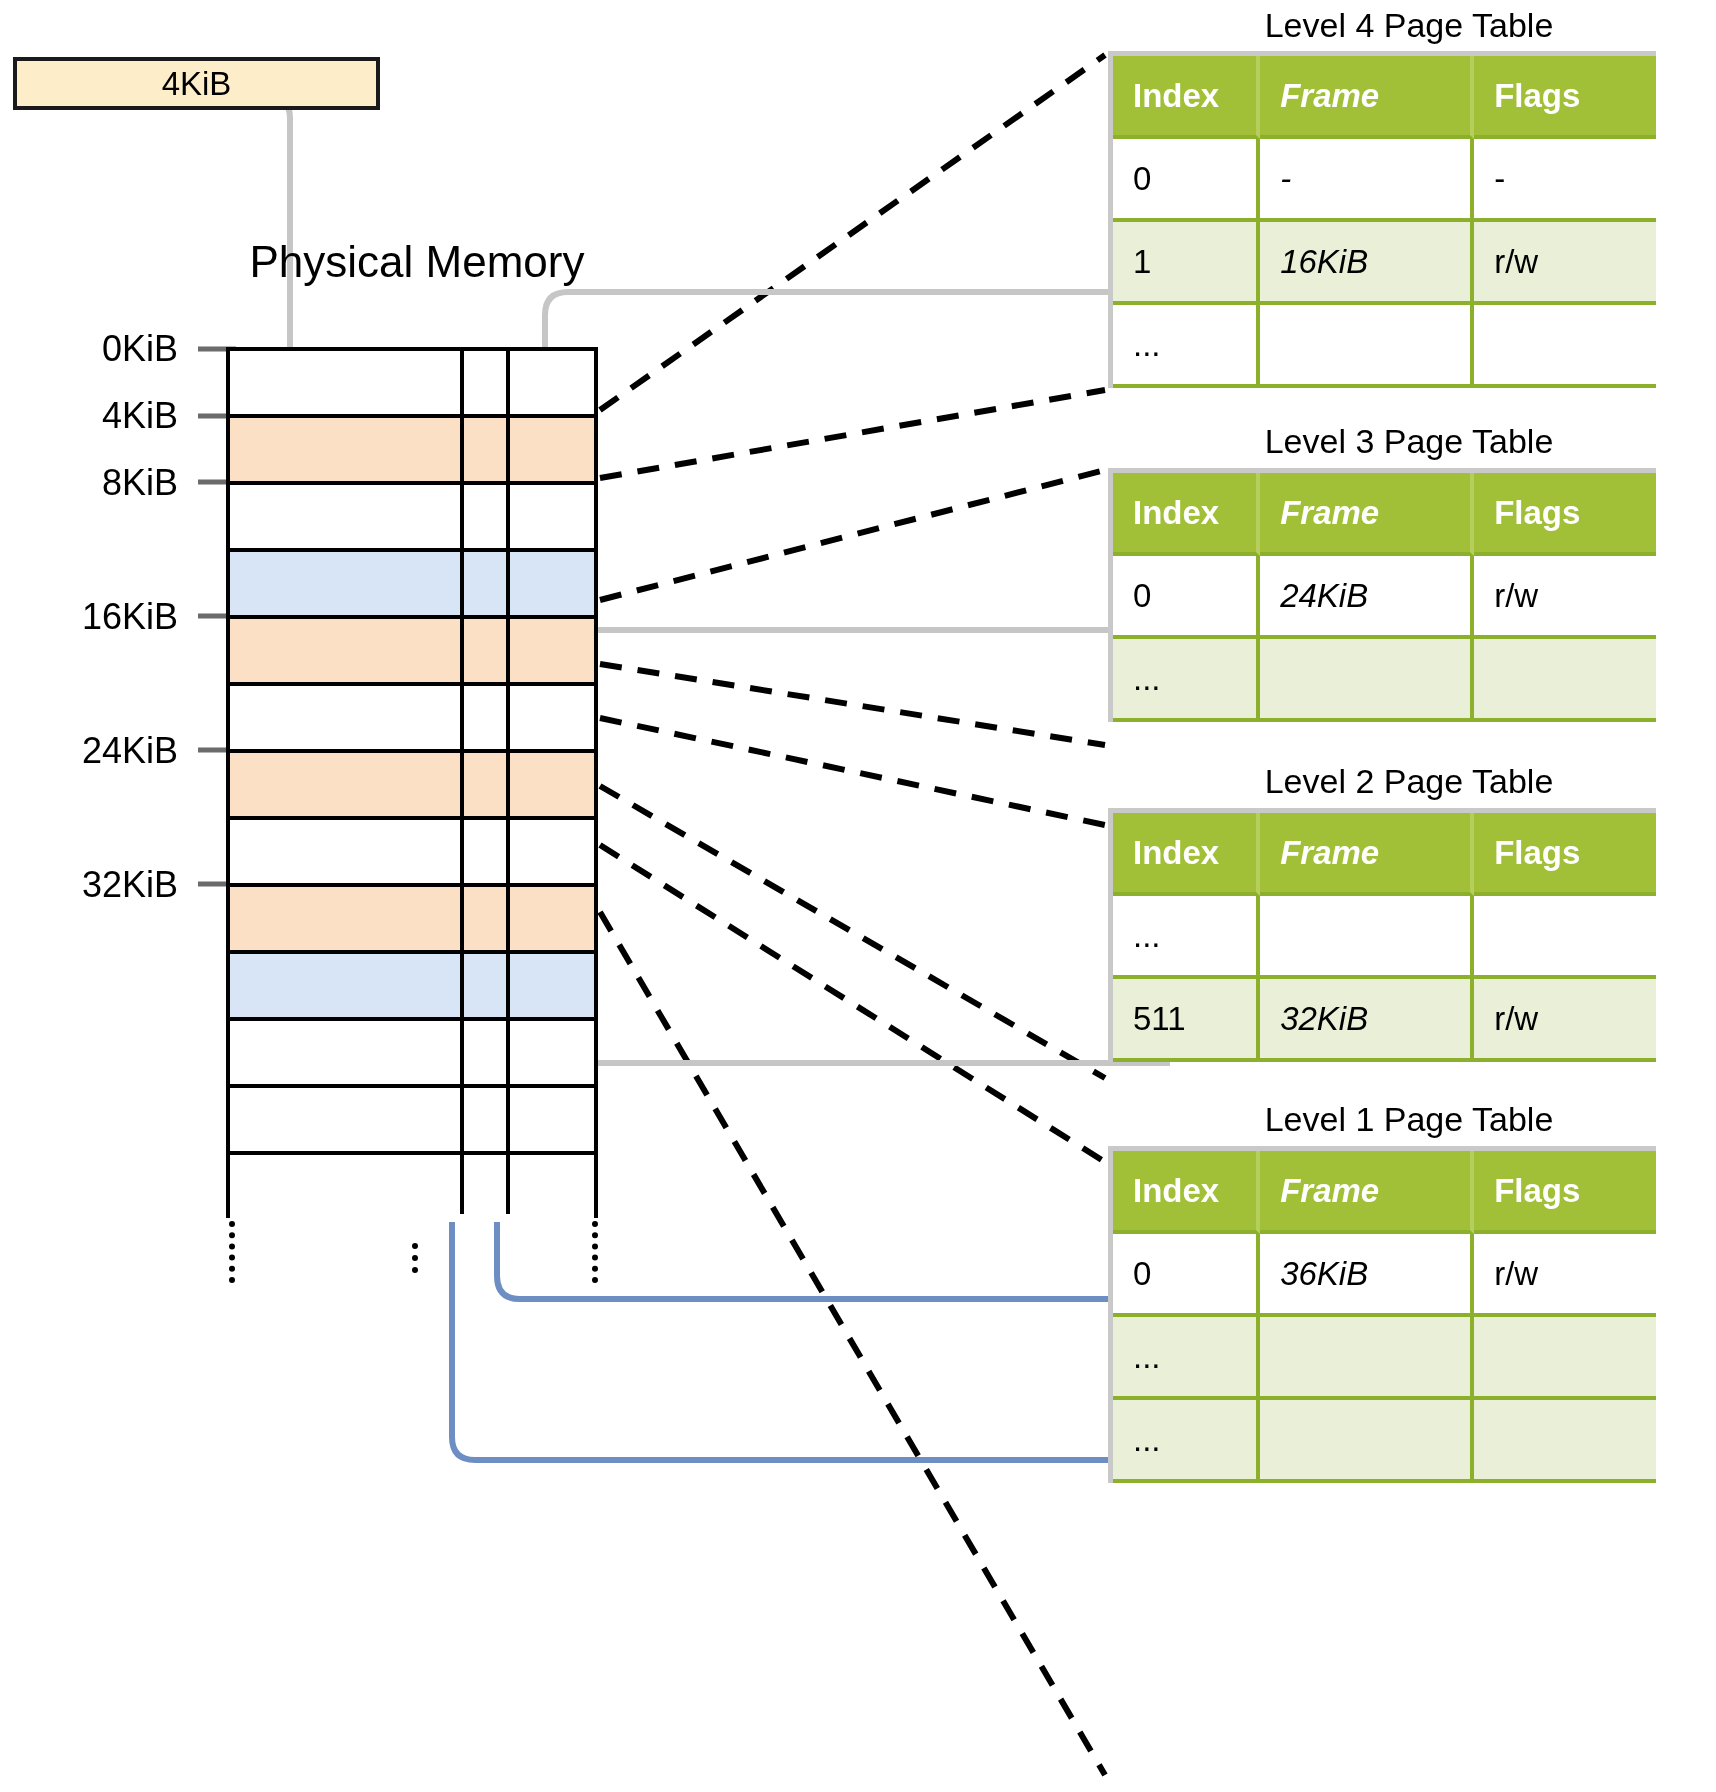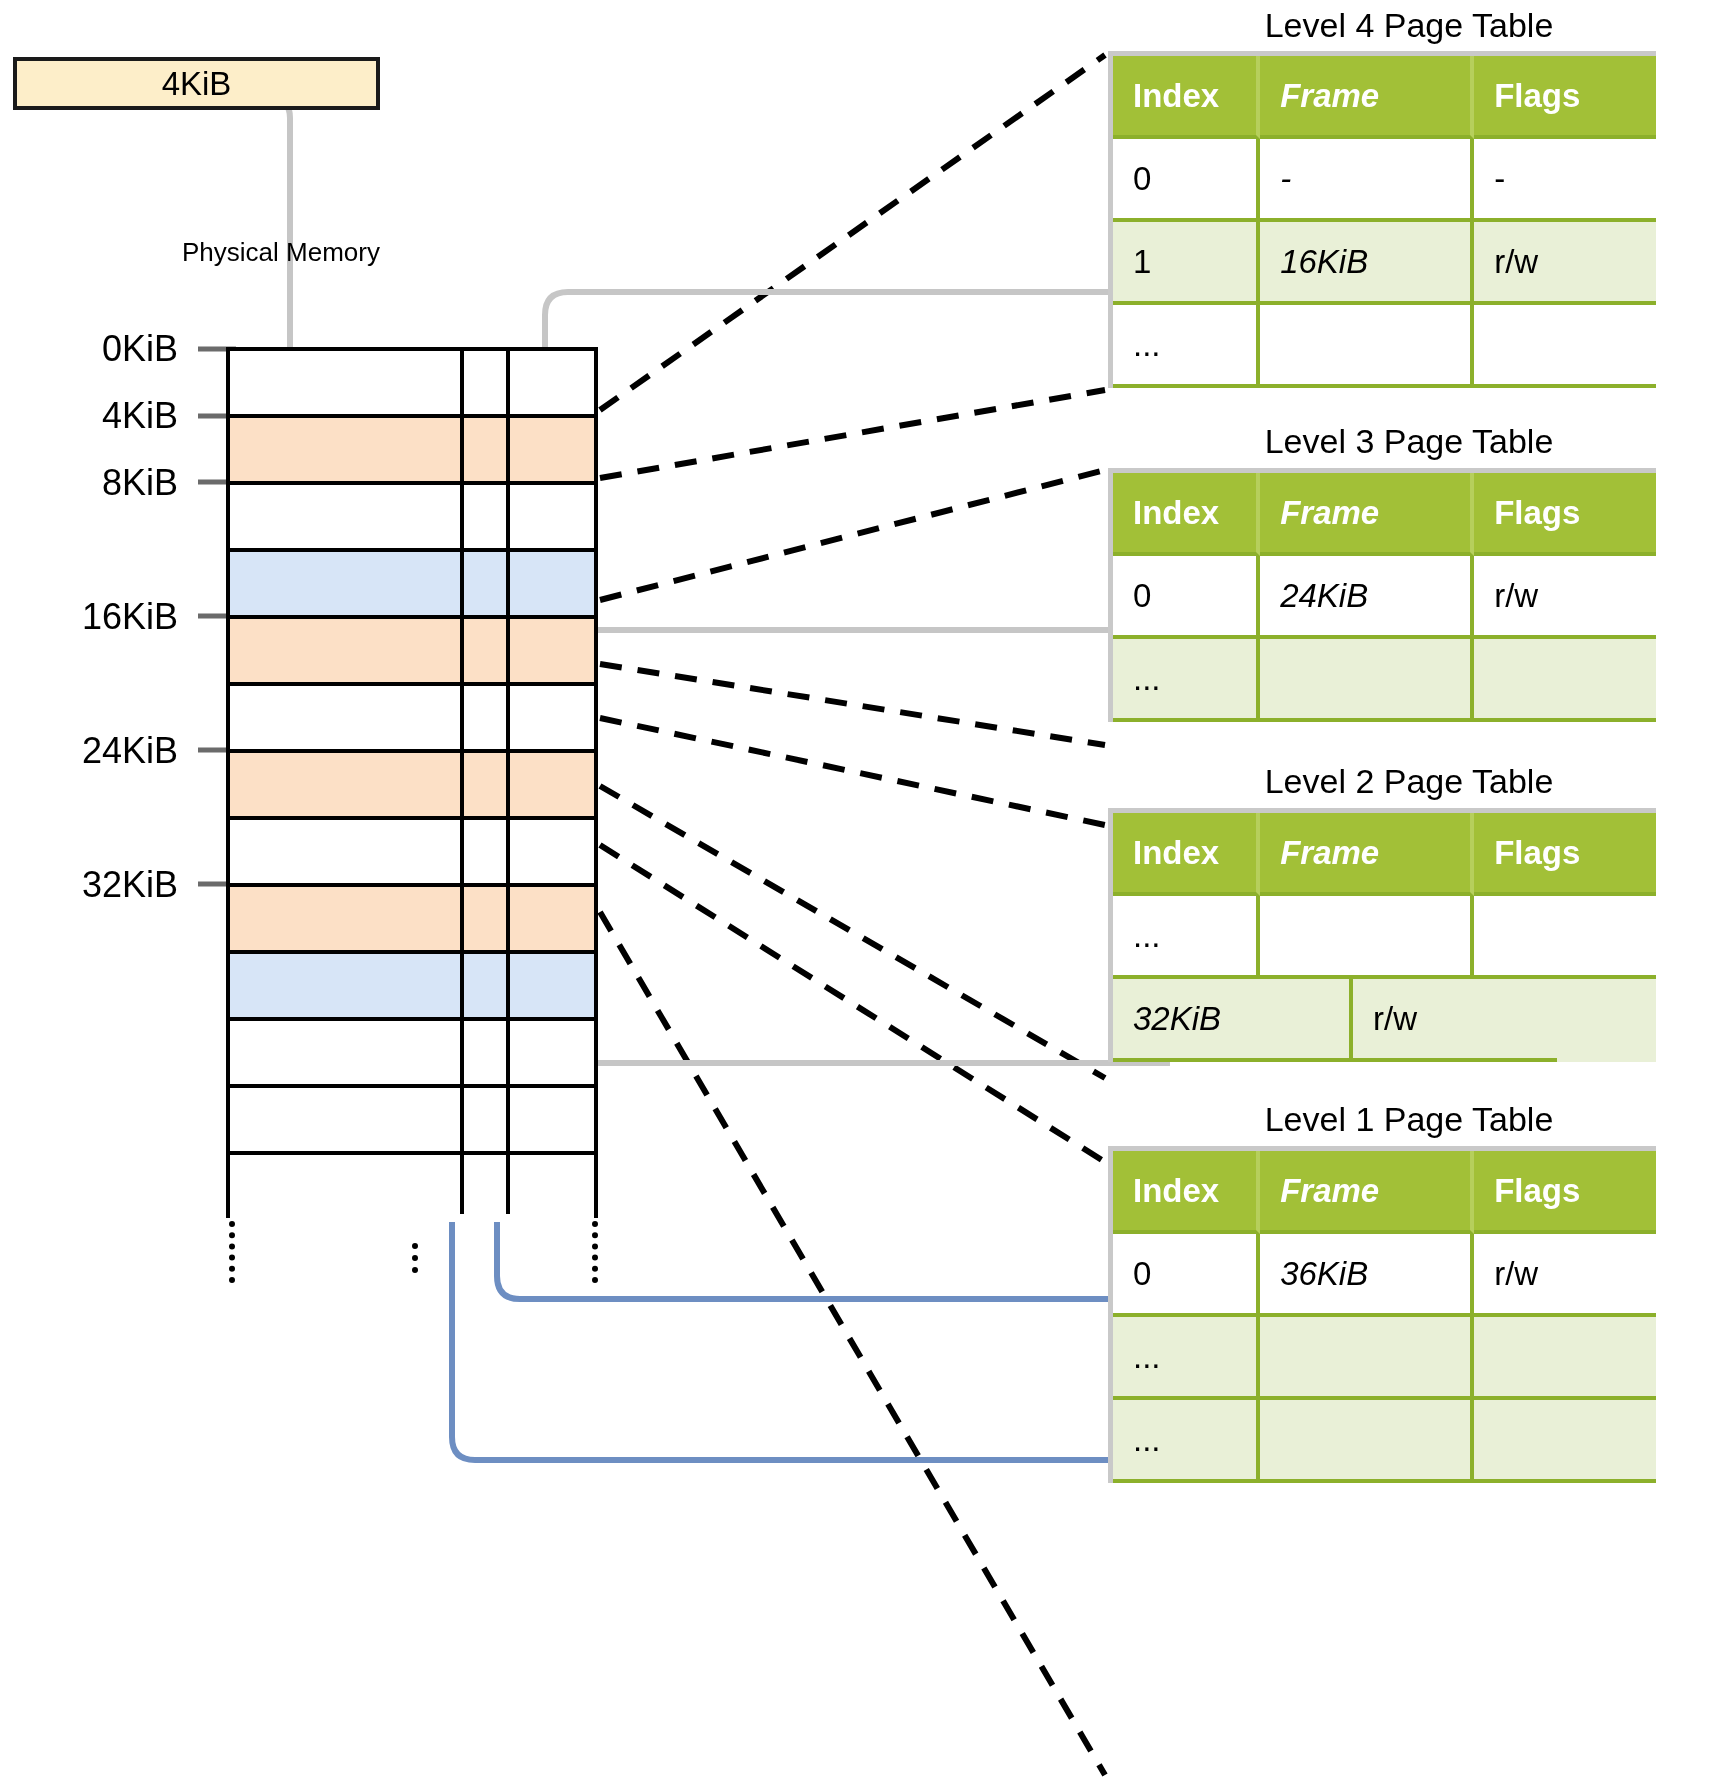--- a/index.html
+++ b/index.html
@@ -57,22 +57,22 @@
     font-size: 33px;
     color: #000;
   }
 
   
   .phys-title {
     position: absolute;
     left: 182px;
     top: 237px;
     width: 470px;
-    text-align: left;
-    font-size: 26px;
+    text-align: center;
+    font-size: 44px;
     color: #000;
     white-space: nowrap;
   }
   .mem-box {
     position: absolute;
     left: 226px;
     top: 347px;
     width: 372px;
     height: 871px;
     box-sizing: border-box;
@@ -332,20 +332,21 @@
           <div class="pt-cell c-index">Index</div>
           <div class="pt-cell c-frame">Frame</div>
           <div class="pt-cell c-flags">Flags</div>
         </div>
         <div class="pt-row white" style="height: 83px;">
           <div class="pt-cell c-index">...</div>
           <div class="pt-cell c-frame"></div>
           <div class="pt-cell c-flags"></div>
         </div>
         <div class="pt-row tint" style="height: 83px;">
+          <div class="pt-cell c-index">511</div>
           <div class="pt-cell c-frame">32KiB</div>
           <div class="pt-cell c-flags">r/w</div>
         </div>
       </div>
       <div class="pt-title" style="top: 1100px;">Level 1 Page Table</div>
       <div class="pt" style="top: 1146px;">
         <div class="pt-row head" style="height: 83px;">
           <div class="pt-cell c-index">Index</div>
           <div class="pt-cell c-frame">Frame</div>
           <div class="pt-cell c-flags">Flags</div>

